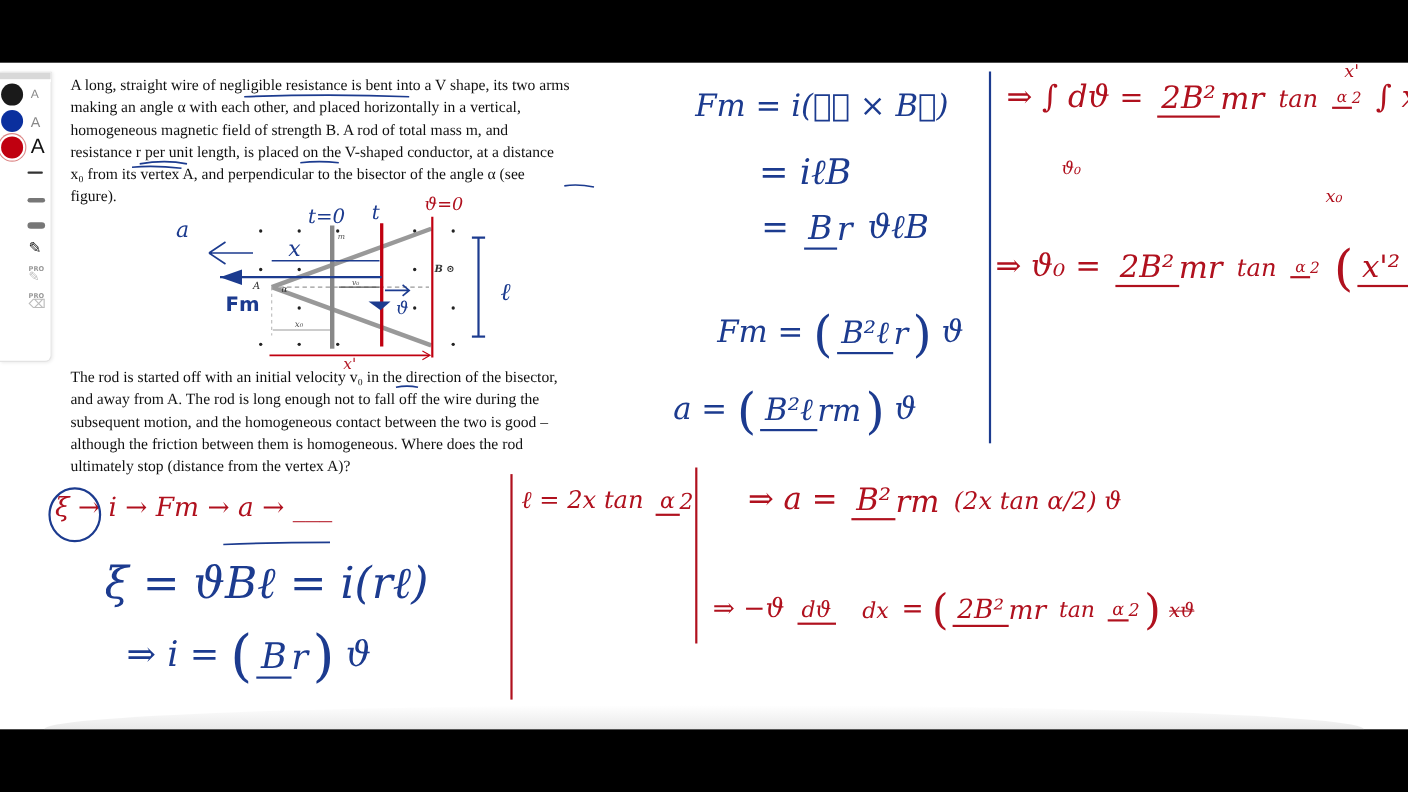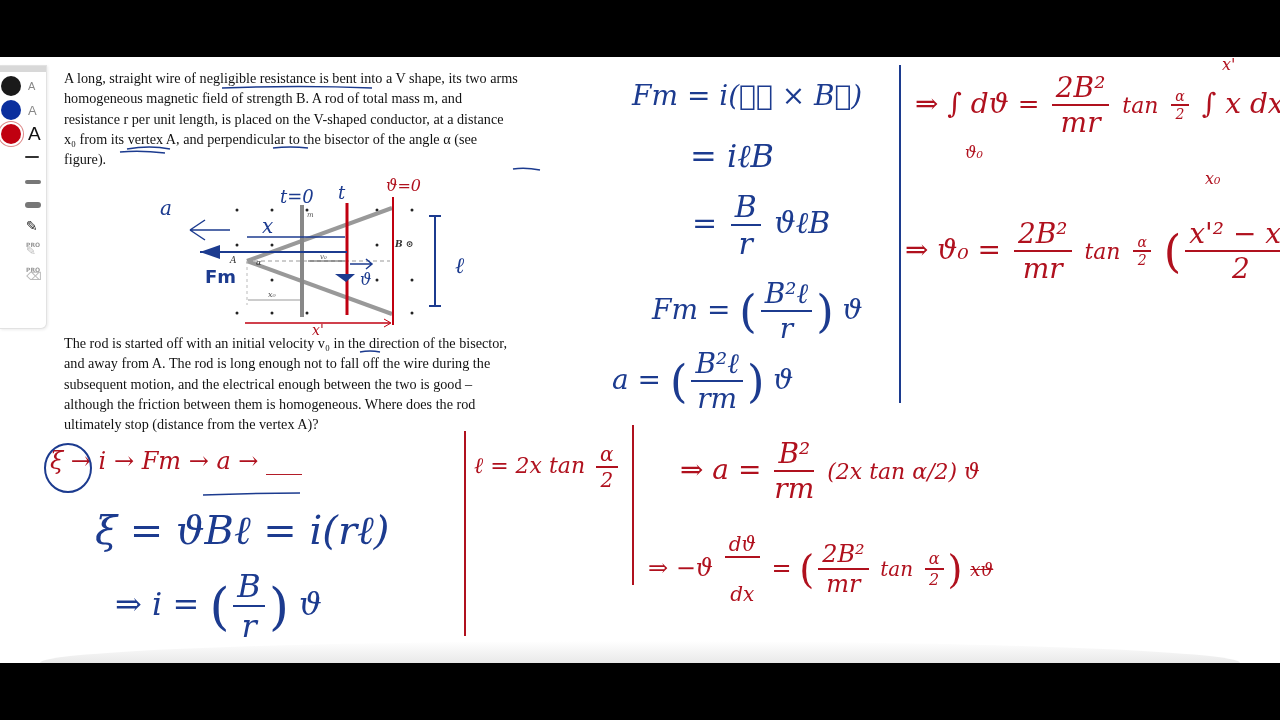--- a/index.html
+++ b/index.html
@@ -13,21 +13,21 @@
   .line-tool{position:absolute;left:25px;background:#333;border-radius:3px;}
   .pen{position:absolute;left:26px;font-family:"DejaVu Sans",sans-serif;font-size:14px;color:#222;}
   .pro{position:absolute;left:26px;font-family:"DejaVu Sans",sans-serif;font-size:6px;color:#999;font-weight:bold;line-height:7px;}
   .problem{position:absolute;left:64px;font-family:"Liberation Sans",sans-serif;font-size:14.2px;line-height:20.3px;color:#111;width:540px;}
   .problem p{margin:0;font-family:Liberation Serif, serif;}
   .hw{position:absolute;font-family:"DejaVu Serif",serif;font-style:italic;white-space:nowrap;}
   .blue{color:#1c3b8f;}
   .red{color:#b0111e;}
   .vline{position:absolute;width:2px;}
   svg{position:absolute;overflow:visible;}
-  .frac{display:inline-flex;flex-direction:column;align-items:center;vertical-align:middle;margin:0 4px;}
+  .frac{display:inline-flex;flex-direction:row;align-items:center;vertical-align:middle;margin:0 4px;}
   .frac .n{border-bottom:2px solid currentColor;padding:0 4px;}
   .paren{font-style:normal;font-size:1.6em;vertical-align:middle;}
 </style>
 </head>
 <body>
 
 <div class="canvas">
 
   <div class="toolbar">
     <div class="top"></div>
@@ -46,20 +46,21 @@
     <span class="line-tool" style="top:90px;width:14px;height:2px;"></span>
     <span class="line-tool" style="top:114px;width:16px;height:4px;background:#777;"></span>
     <span class="line-tool" style="top:136px;width:16px;height:6px;background:#777;"></span>
     <span class="pen" style="top:152px;">✎</span>
     <span class="pro" style="top:175px;">PRO<br><span style="font-size:12px;color:#bbb;">✎</span></span>
     <span class="pro" style="top:200px;">PRO<br><span style="font-size:11px;color:#bbb;">⌫</span></span>
   </div>
 
   <div class="problem" style="top:11px;">
     <p>A long, straight wire of negligible resistance is bent into a V shape, its two arms</p>
+    <p>making an angle α with each other, and placed horizontally in a vertical,</p>
     <p>homogeneous magnetic field of strength B. A rod of total mass m, and</p>
     <p>resistance r per unit length, is placed on the V-shaped conductor, at a distance</p>
     <p>x₀ from its vertex A, and perpendicular to the bisector of the angle α (see</p>
     <p>figure).</p>
   </div>
 
   <svg width="1280" height="606" style="left:0;top:0;">
     <path d="M222 31 Q300 28 372 31" stroke="#1c3b8f" stroke-width="1.5" fill="none"></path>
     <path d="M273 91 Q290 89 308 91" stroke="#1c3b8f" stroke-width="1.5" fill="none"></path>
     <path d="M127 92 Q150 88 170 92 M120 95 Q140 93 165 96" stroke="#1c3b8f" stroke-width="1.5" fill="none"></path>
@@ -124,21 +125,21 @@
     <text x="112" y="58" font-family="DejaVu Serif, serif" font-style="italic" font-size="20" fill="#1c3b8f">x</text>
     <text x="55" y="108" font-family="DejaVu Sans, sans-serif" font-size="18" font-weight="bold" fill="#1c3b8f">Fm</text>
     <text x="305" y="98" font-family="DejaVu Serif, serif" font-style="italic" font-size="22" fill="#1c3b8f">ℓ</text>
     <text x="210" y="110" font-family="DejaVu Serif, serif" font-style="italic" font-size="16" fill="#1c3b8f">ϑ</text>
     <text x="162" y="160" font-family="DejaVu Serif, serif" font-style="italic" font-size="14" fill="#b0111e">x'</text>
   </svg>
 
   <div class="problem" style="top:276px;">
     <p>The rod is started off with an initial velocity v₀ in the direction of the bisector,</p>
     <p>and away from A. The rod is long enough not to fall off the wire during the</p>
-    <p>subsequent motion, and the electrical enough between the two is good –</p>
+    <p>subsequent motion, and the homogeneous contact between the two is good –</p>
     <p>although the friction between them is homogeneous. Where does the rod</p>
     <p>ultimately stop (distance from the vertex A)?</p>
   </div>
 
   <div class="hw blue" style="left:632px;top:22px;font-size:28px;">Fm = i(ℓ⃗ × B⃗)</div>
   <div class="hw blue" style="left:690px;top:80px;font-size:32px;">= iℓB</div>
   <div class="hw blue" style="left:692px;top:132px;font-size:30px;">
     <span>=</span>
     <span class="frac">
         <span class="n">B</span>

